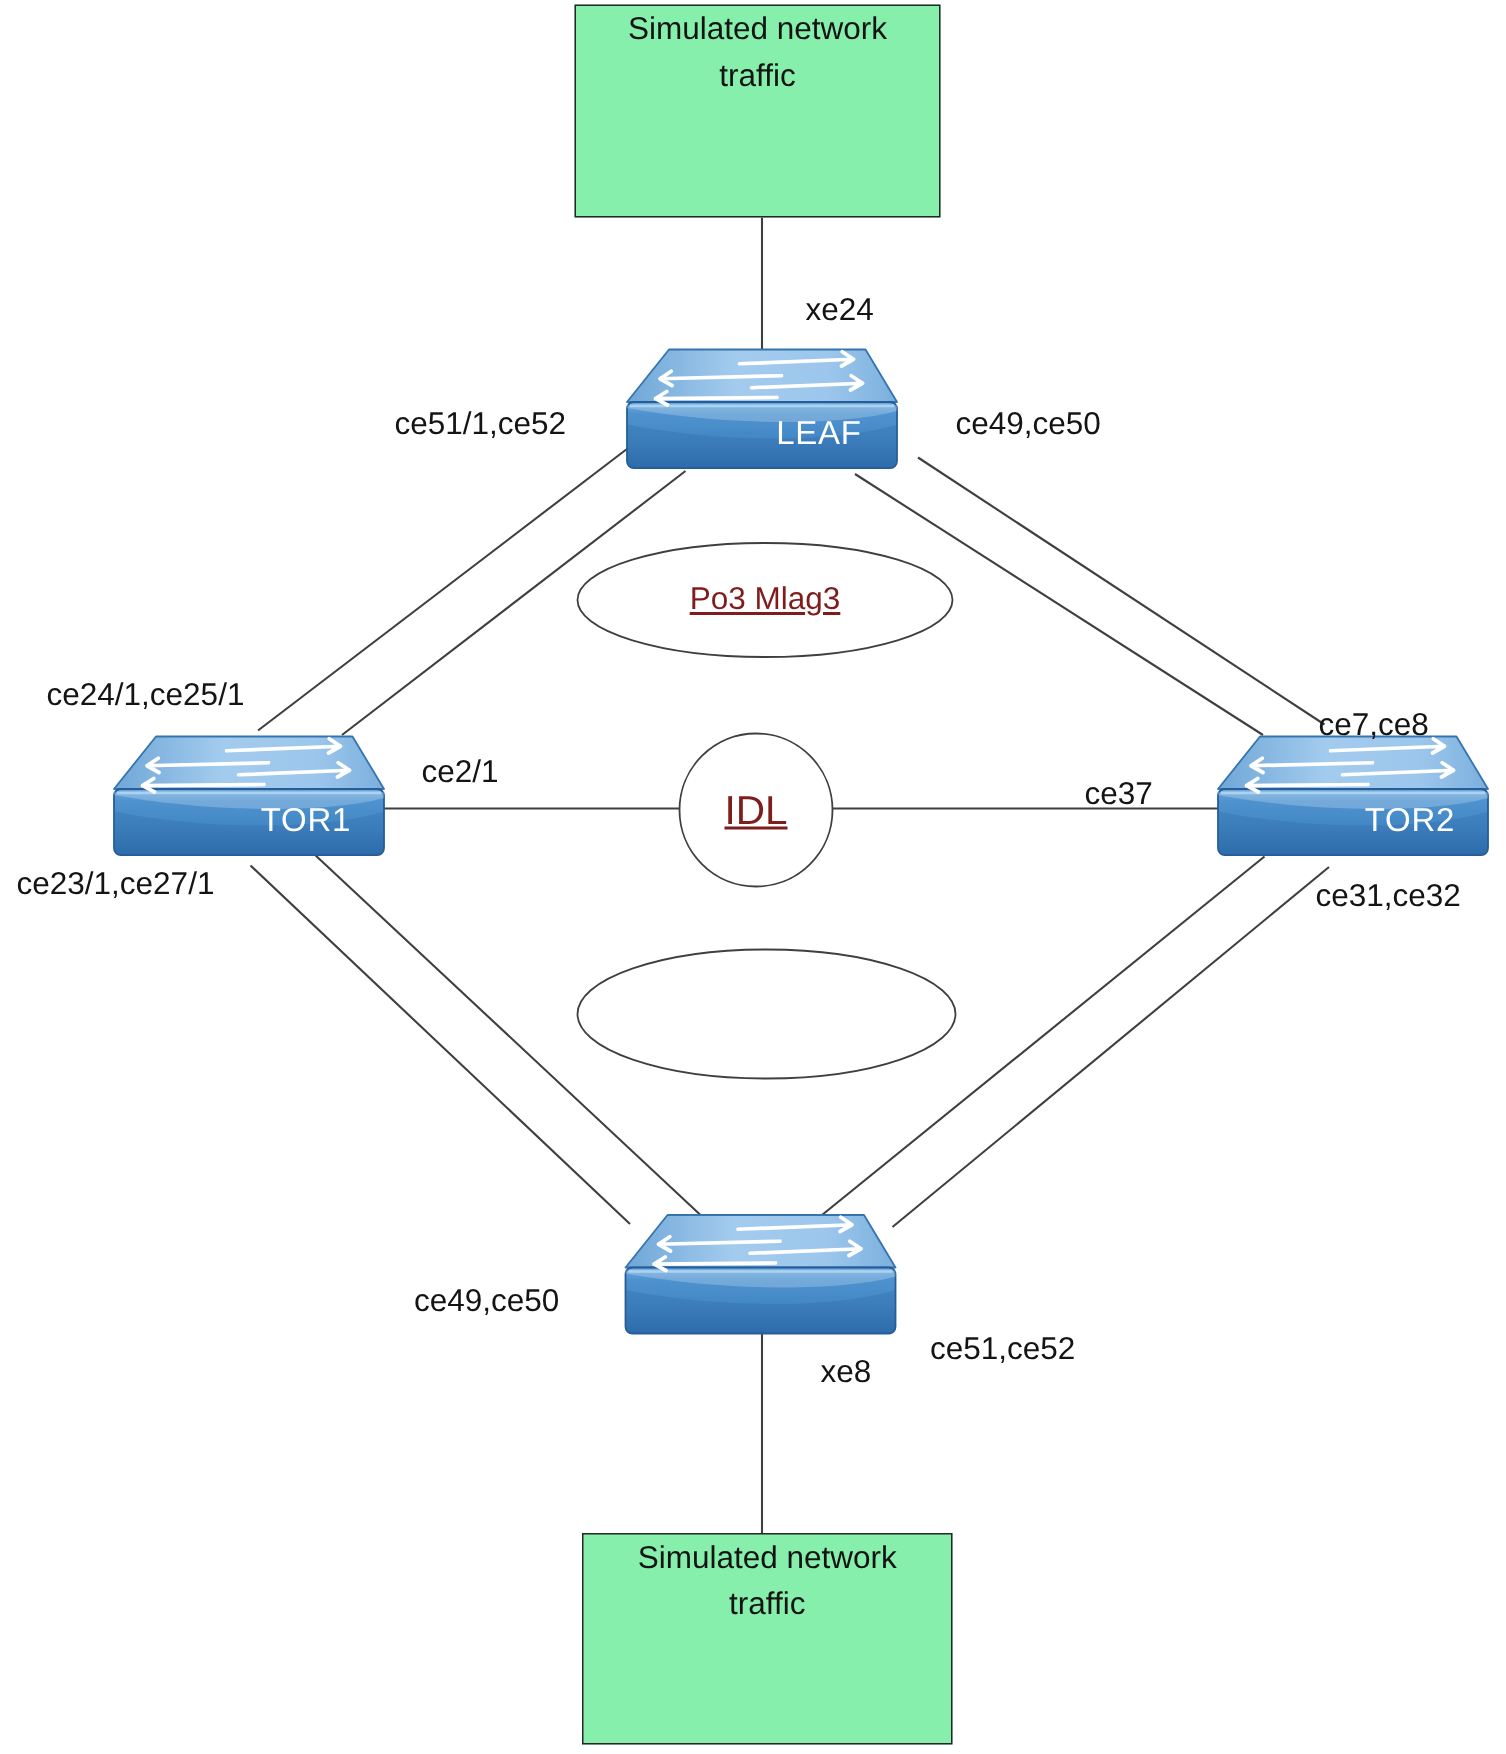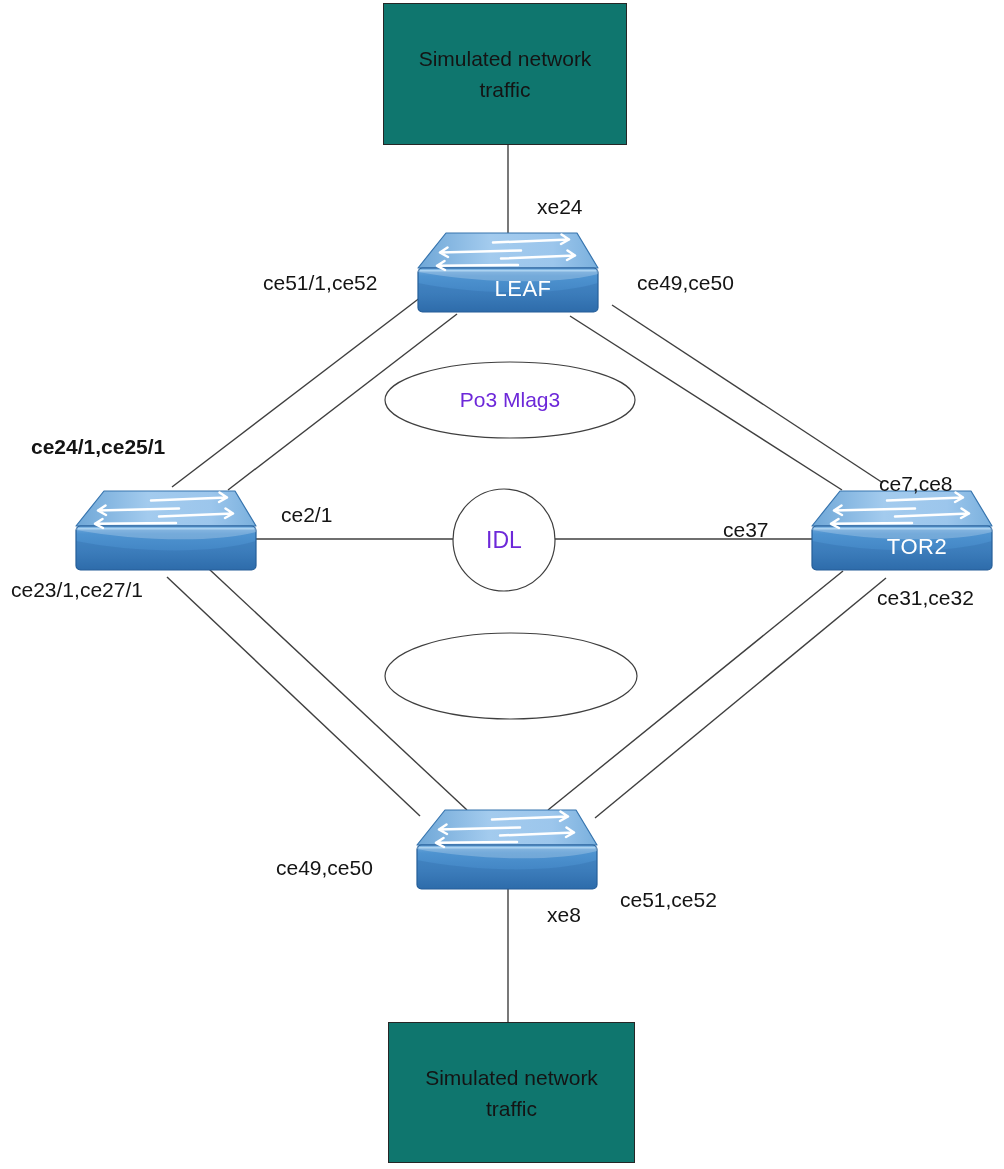--- a/index.html
+++ b/index.html
@@ -4,29 +4,29 @@
 <style>
   html,body{margin:0;padding:0;background:#ffffff;}
   .canvas{
     position:relative;width:1004px;height:1169px;background:#ffffff;
     font-family:"Liberation Sans",sans-serif;overflow:hidden;
   }
   .wires{position:absolute;left:0;top:0;}
   .node-icon{position:absolute;width:182px;height:82px;}
   .node-label{
     position:absolute;width:212px;height:43px;display:flex;align-items:center;justify-content:center;
-    color:#ffffff;font-size:22px;letter-spacing:.5px;pointer-events:none;
+    color:#ffffff;font-size:22px;letter-spacing:.5px;pointer-events:none;margin-left:23px;
   }
   .port-label{position:absolute;font-size:21px;color:#141414;white-space:nowrap;text-align:right;}
-  .shape-label{position:absolute;display:flex;align-items:center;justify-content:center;color:#6d28d9;}
+  .shape-label{position:absolute;display:flex;align-items:center;justify-content:center;color:#7f1d1d;text-decoration:underline;}
   .mlag-label{font-size:21px;}
-  .idl-label{font-size:23px;}
+  .idl-label{font-size:27px;}
   .traffic-box{
-    position:absolute;box-sizing:border-box;border:1.5px solid #262626;background:#0f766e;
-    display:flex;align-items:center;justify-content:center;text-align:center;
+    position:absolute;box-sizing:border-box;border:1.5px solid #262626;background:#86efac;
+    display:flex;align-items:flex-start;justify-content:center;text-align:center;
     font-size:21px;line-height:31px;color:#141414;
   }
   .traffic-box span{display:block;max-width:205px;}
 </style>
 </head>
 <body>
 
 <div class="canvas">
 
   <svg class="wires" width="1004" height="1169" viewBox="0 0 1004 1169">
@@ -84,36 +84,37 @@
       <use href="#switchSym"></use>
     </svg>
   <svg class="node-icon" style="left:811px;top:489px;" viewBox="0 0 182 82">
       <use href="#switchSym"></use>
     </svg>
   <svg class="node-icon" style="left:416px;top:808px;" viewBox="0 0 182 82">
       <use href="#switchSym"></use>
     </svg>
 
   <div class="node-label" style="left:417px;top:267px;">LEAF</div>
+  <div class="node-label" style="left:75px;top:525px;">TOR1</div>
   <div class="node-label" style="left:811px;top:525px;">TOR2</div>
 
   <div class="shape-label idl-label" style="left:454px;top:518px;width:100px;height:44px;">IDL</div>
   <div class="shape-label mlag-label" style="left:385px;top:379px;width:250px;height:42px;">Po3 Mlag3</div>
 
   <div class="traffic-box" style="left:383px;top:3px;width:244px;height:142px;">
     <span>Simulated network traffic</span>
   </div>
   <div class="traffic-box" style="left:388px;top:1022px;width:247px;height:141px;">
     <span>Simulated network traffic</span>
   </div>
 
   <div class="port-label" style="left:537px;top:195px;">xe24</div>
   <div class="port-label" style="left:263px;top:271px;">ce51/1,ce52</div>
   <div class="port-label" style="left:637px;top:271px;">ce49,ce50</div>
-  <div class="port-label" style="left:31px;top:435px;font-weight:bold;">ce24/1,ce25/1</div>
+  <div class="port-label" style="left:31px;top:452px;">ce24/1,ce25/1</div>
   <div class="port-label" style="left:281px;top:503px;">ce2/1</div>
   <div class="port-label" style="left:11px;top:578px;">ce23/1,ce27/1</div>
   <div class="port-label" style="left:879px;top:444px;margin-top:28px;">ce7,ce8</div>
   <div class="port-label" style="left:723px;top:490px;margin-top:28px;">ce37</div>
   <div class="port-label" style="left:877px;top:586px;">ce31,ce32</div>
   <div class="port-label" style="left:276px;top:856px;">ce49,ce50</div>
   <div class="port-label" style="left:620px;top:856px;margin-top:32px;">ce51,ce52</div>
   <div class="port-label" style="left:547px;top:903px;">xe8</div>
 
 </div>

